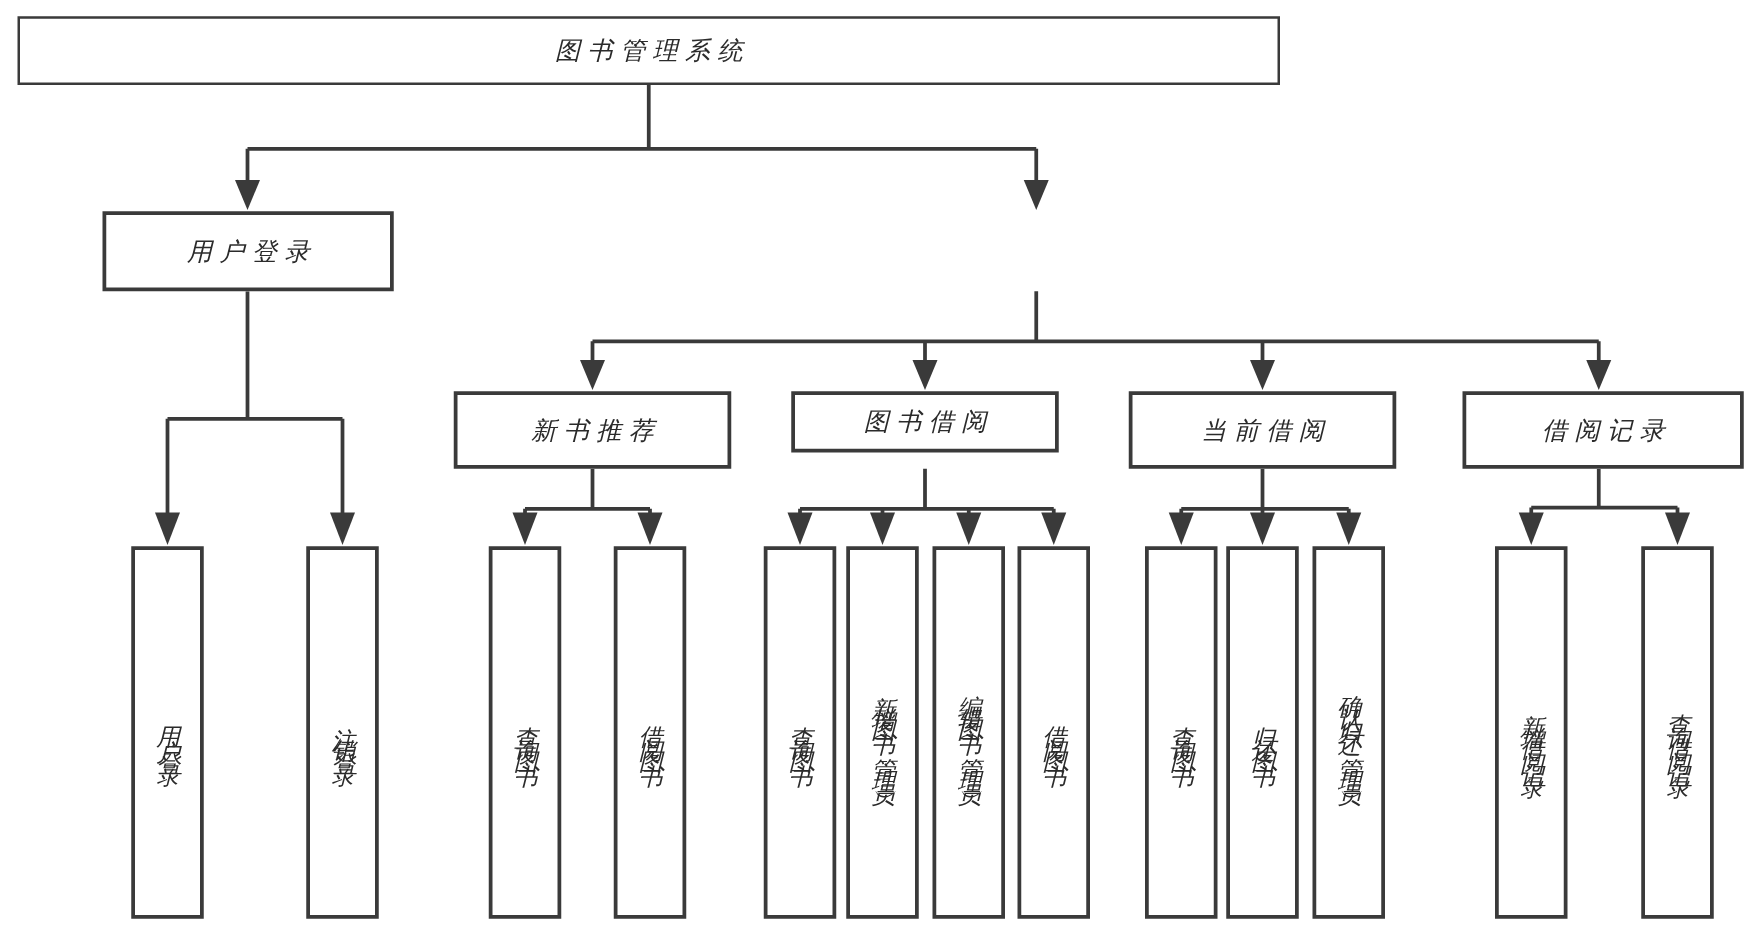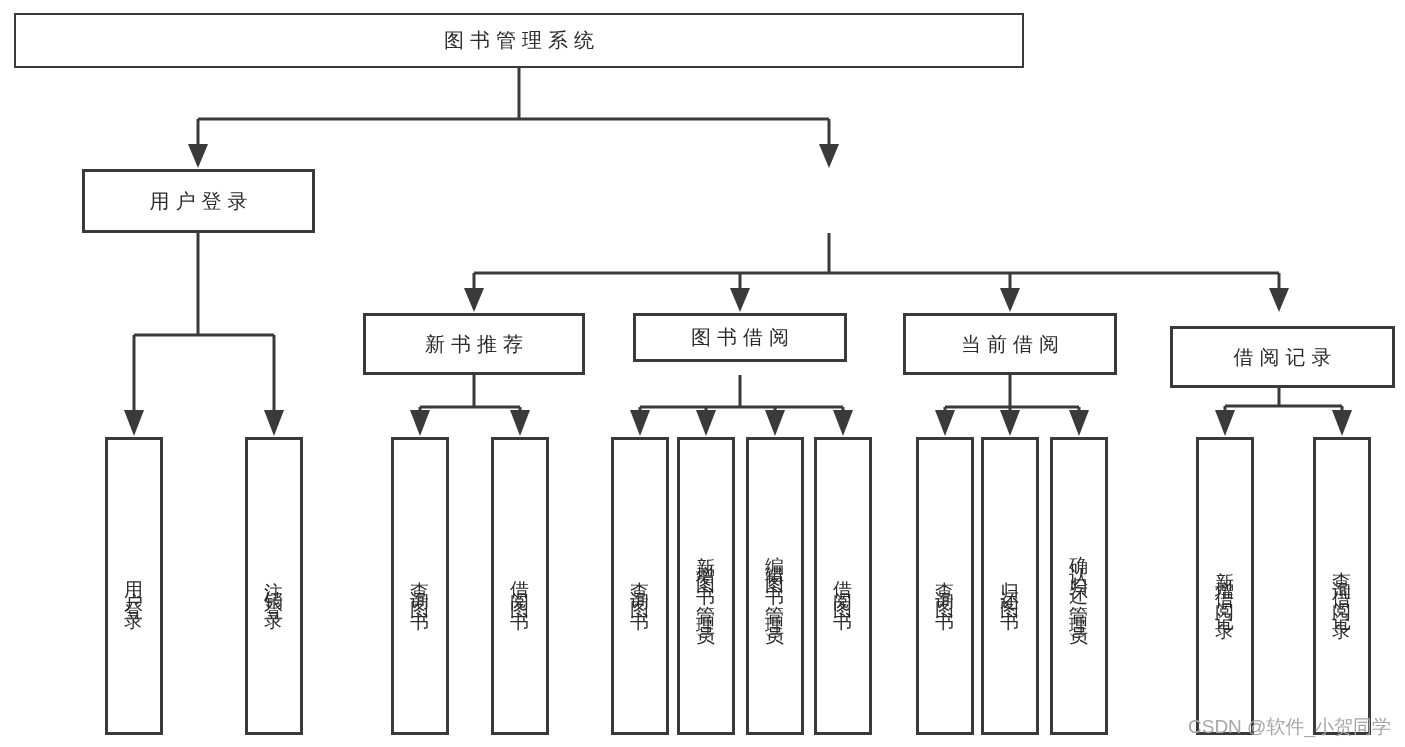--- a/index.html
+++ b/index.html
@@ -1,18 +1,18 @@
 <!DOCTYPE html>
 <html><head>
 <meta charset="utf-8">
 <style>
   html,body{margin:0;padding:0;background:#ffffff;}
   .canvas{
     position:relative;width:1405px;height:747px;background:#ffffff;overflow:hidden;
-    font-family:"Liberation Sans",sans-serif;color:#2b2b2b;
+    font-family:"Liberation Sans",sans-serif;color:#2b2b2b;font-style:italic;
   }
   svg.connectors{position:absolute;left:0;top:0;z-index:1;}
   .box{
     position:absolute;background:#ffffff;border:3px solid #3a3a3a;box-sizing:border-box;
     display:flex;align-items:center;justify-content:center;z-index:2;
   }
   .box.thin{border-width:2px;}
   .h-label{font-size:20px;letter-spacing:6px;white-space:nowrap;text-indent:6px;}
   .v-box .v-label{
     writing-mode:vertical-rl;text-orientation:mixed;
@@ -78,21 +78,21 @@
 
   <div class="box" style="left:363px;top:313px;width:222px;height:62px;">
     <span class="h-label">新书推荐</span>
   </div>
   <div class="box" style="left:633px;top:313px;width:214px;height:49px;">
     <span class="h-label">图书借阅</span>
   </div>
   <div class="box" style="left:903px;top:313px;width:214px;height:62px;">
     <span class="h-label">当前借阅</span>
   </div>
-  <div class="box" style="left:1170px;top:326px;width:225px;height:62px;">
+  <div class="box" style="left:1170px;top:313px;width:225px;height:62px;">
     <span class="h-label">借阅记录</span>
   </div>
 
   <div class="box v-box" style="left:105px;top:437px;width:58px;height:298px;">
     <span class="v-label">用户登录</span>
   </div>
   <div class="box v-box" style="left:245px;top:437px;width:58px;height:298px;">
     <span class="v-label">注销登录</span>
   </div>
 
@@ -126,15 +126,14 @@
     <span class="v-label">确认归还（管理员）</span>
   </div>
 
   <div class="box v-box" style="left:1196px;top:437px;width:58px;height:298px;">
     <span class="v-label">新增借阅记录</span>
   </div>
   <div class="box v-box" style="left:1313px;top:437px;width:58px;height:298px;">
     <span class="v-label">查询借阅记录</span>
   </div>
 
-  <div class="watermark">CSDN @软件_小贺同学</div>
 
 </div>
 
 </body></html>

